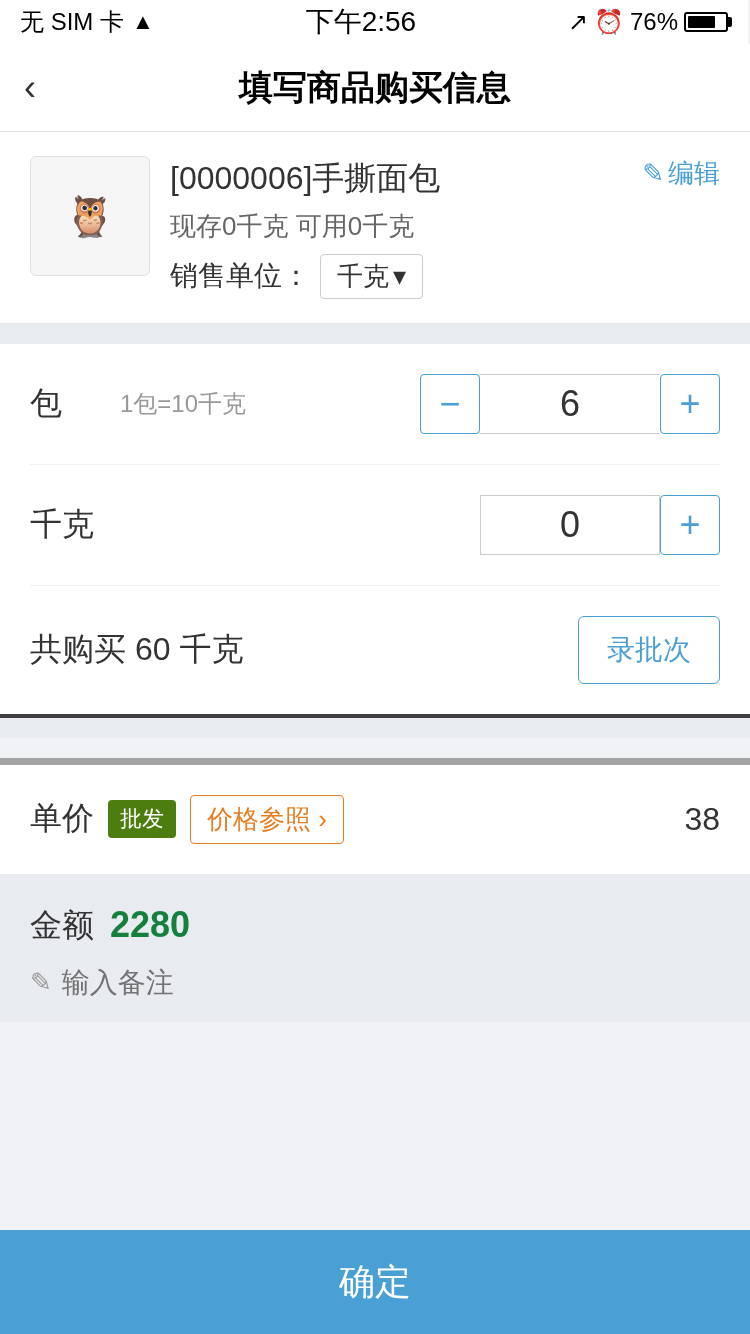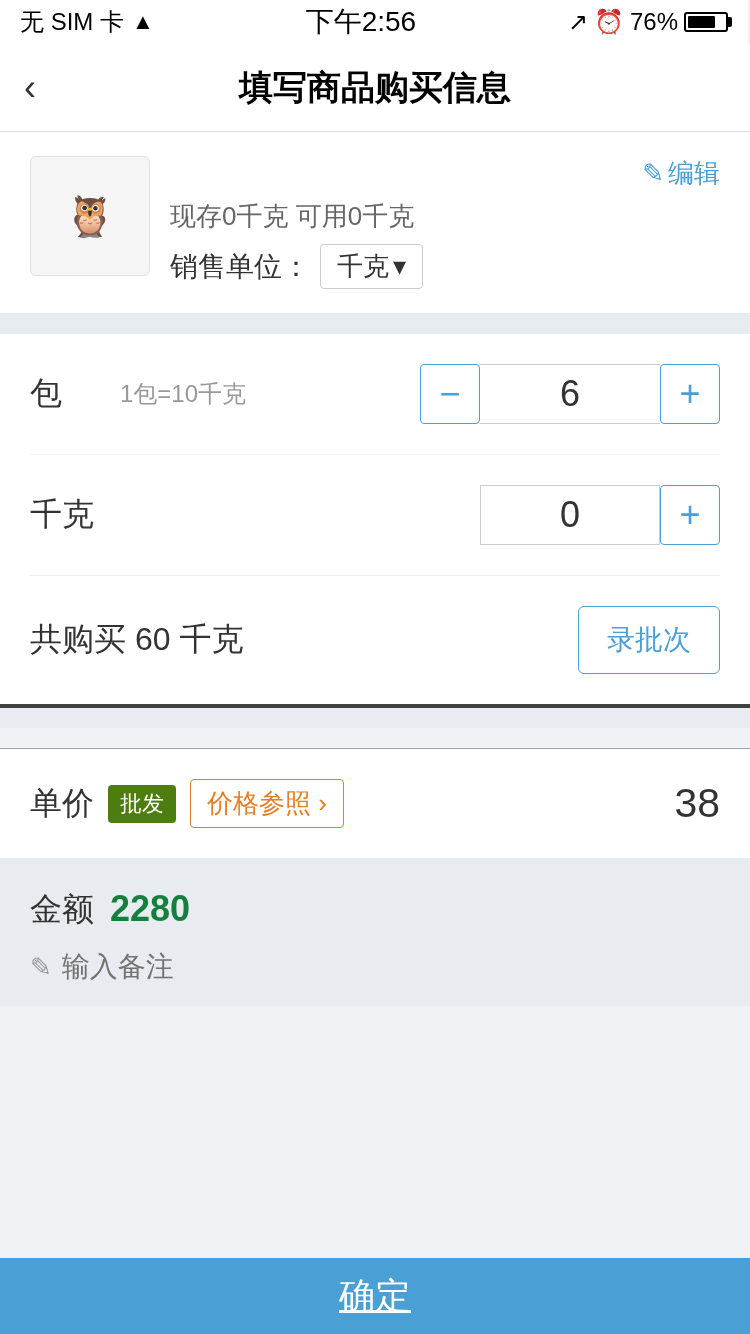--- a/index.html
+++ b/index.html
@@ -235,21 +235,21 @@
       padding: 14px 28px;
       font-size: 28px;
       cursor: pointer;
     }
 
     
     .price-section {
       background: #fff;
       margin-top: 20px;
       padding: 30px 30px;
-      border-top: 1px solid #a3a3a3;
+      border-top: 7px solid #a3a3a3;
     }
     .price-row {
       display: flex;
       align-items: center;
       gap: 14px;
     }
     .price-label {
       font-size: 32px;
       color: #333;
     }
@@ -267,21 +267,21 @@
       border-radius: 4px;
       padding: 6px 16px;
       font-size: 26px;
       display: flex;
       align-items: center;
       gap: 4px;
       cursor: pointer;
     }
     .price-value {
       margin-left: auto;
-      font-size: 41px;
+      font-size: 32px;
       color: #333;
       font-weight: 500;
     }
     .amount-row {
       display: flex;
       gap: 16px;
     }
     .amount-label {
       font-size: 32px;
       color: #333;
@@ -312,30 +312,29 @@
       height: 280px;
       background: #f0f2f5;
     }
 
     
     .confirm-btn {
       position: fixed;
       bottom: 0;
       left: 0;
       width: 750px;
-      height: 76px;
+      height: 104px;
       background: #4a9fd4;
       color: #fff;
       font-size: 36px;
       display: flex;
       align-items: center;
       justify-content: center;
       cursor: pointer;
       border: none;
-      text-decoration: underline;
     }
 
     .amount-bg {
       background: #e8ebf0;
       padding: 30px 30px 20px;
     }
   </style>
 </head>
 <body>
 
@@ -359,20 +358,21 @@
   <div class="nav-back">‹</div>
   <div class="nav-title">填写商品购买信息</div>
 </div>
 
 <div class="product-card">
   <div class="product-image">
     <span class="owl-icon">🦉</span>
   </div>
   <div class="product-info">
     <div class="product-header-row">
+      <span class="product-name">[0000006]手撕面包</span>
       <span class="edit-btn">
         <span>✎</span>
         <span>编辑</span>
       </span>
     </div>
     <div class="product-stock">现存0千克   可用0千克</div>
     <div class="product-unit">
       <span>销售单位：</span>
       <div class="unit-select">
         <span>千克</span>

